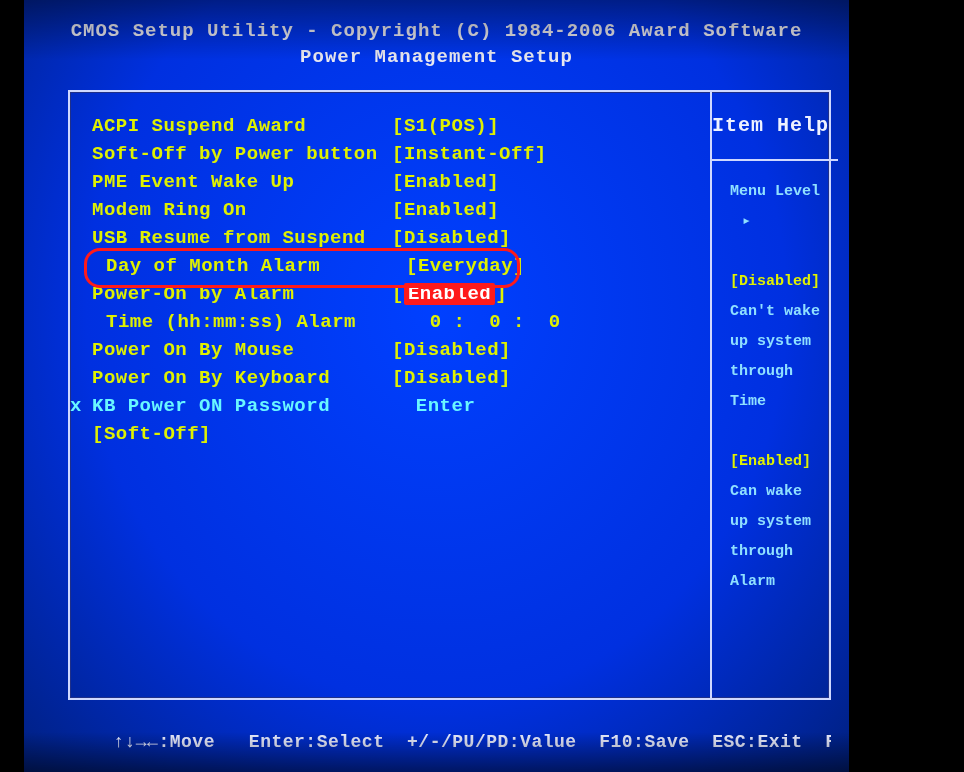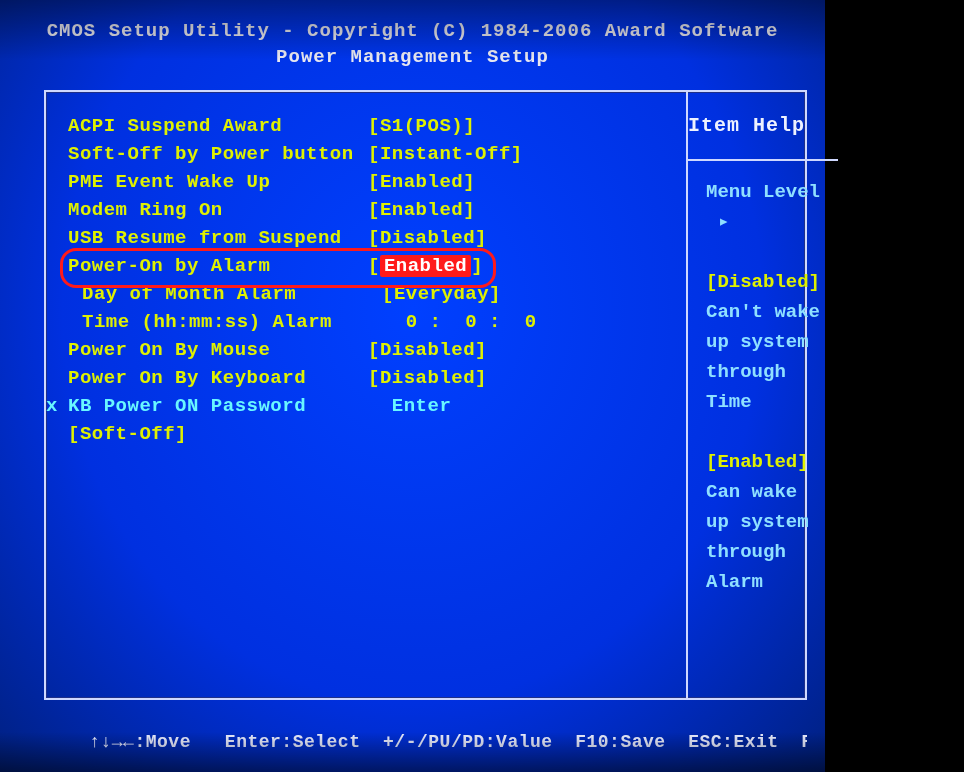--- a/index.html
+++ b/index.html
@@ -12,20 +12,21 @@
     font-weight: bold;
     font-size: 19px;
     overflow: hidden;
   }
   .screen {
     position: relative;
     width: 825px;
     height: 772px;
     background: radial-gradient(ellipse at 50% 40%, #0040ff 0%, #0030e0 60%, #002080 100%);
     color: #fff;
+    margin-left: 24px;
   }
   .header {
     text-align: center;
     padding-top: 18px;
     line-height: 26px;
     color: #e8e8f0;
     letter-spacing: 1px;
   }
   .panels {
     position: absolute;
@@ -51,21 +52,21 @@
   .help-title {
     color: #eef2ff;
     padding: 22px 0 22px 0;
     border-bottom: 2px solid #cfd8ff;
     font-size: 20px;
     letter-spacing: 1px;
   }
   .help-body {
     padding: 16px 18px;
     line-height: 30px;
-    font-size: 19px;
+    font-size: 15px;
   }
   .menu-level {
     color: #8fe0ff;
     margin-bottom: 30px;
   }
   .arrow {
     display: inline-block;
     margin-left: 12px;
   }
   .help-opt {
@@ -167,27 +168,27 @@
           <span class="value">[Enabled]</span>
         </div>
         <div class="row">
           <span class="label">Modem Ring On</span>
           <span class="value">[Enabled]</span>
         </div>
         <div class="row">
           <span class="label">USB Resume from Suspend</span>
           <span class="value">[Disabled]</span>
         </div>
-        <div class="row">
-          <span class="label">Power-On by Alarm</span>
-          <span class="value">[<span class="highlight-inner">Enabled</span>]</span>
-        </div>
         <div class="row sub">
           <span class="label">Day of Month Alarm</span>
           <span class="value">[Everyday]</span>
+        </div>
+        <div class="row">
+          <span class="label">Power-On by Alarm</span>
+          <span class="value">[<span class="highlight-inner">Enabled</span>]</span>
         </div>
         <div class="row sub">
           <span class="label">Time (hh:mm:ss) Alarm</span>
           <span class="value">  0 :  0 :  0</span>
         </div>
         <div class="row">
           <span class="label">Power On By Mouse</span>
           <span class="value">[Disabled]</span>
         </div>
         <div class="row">

